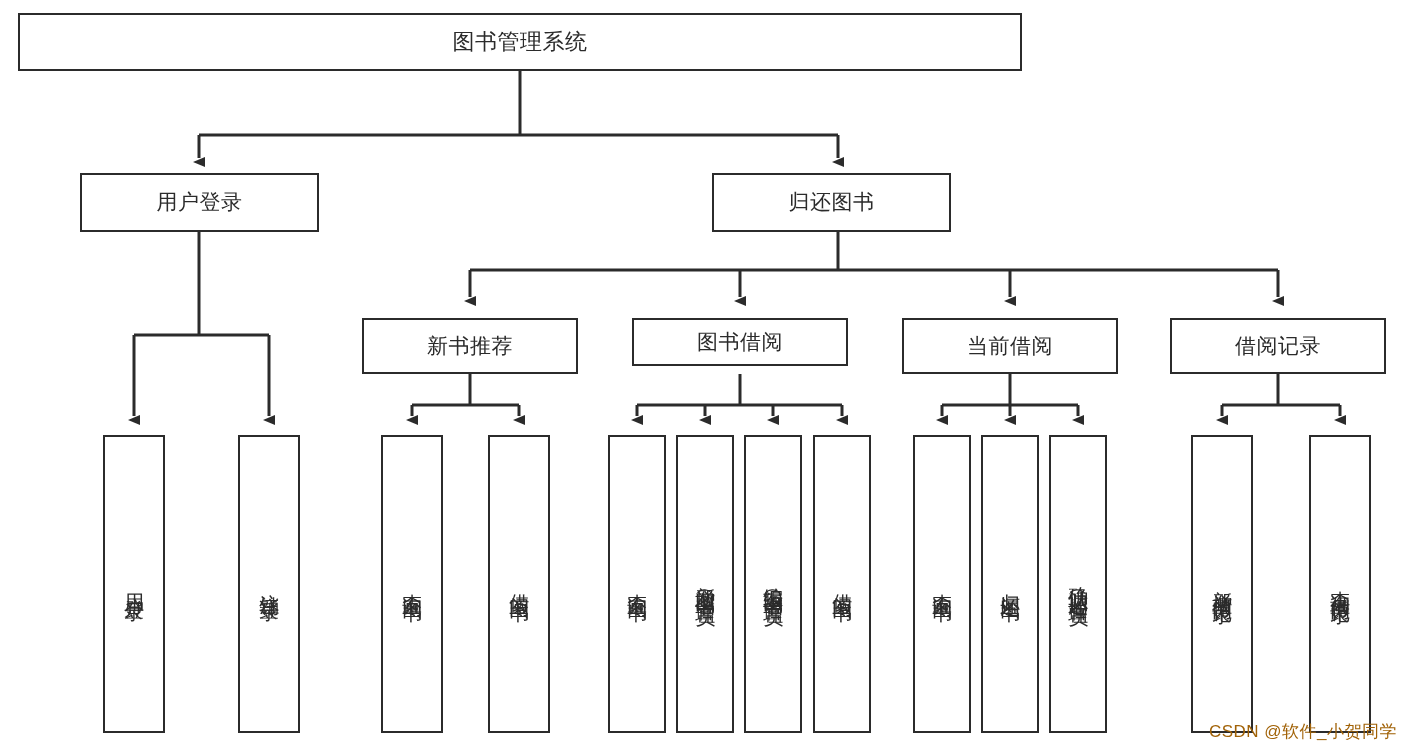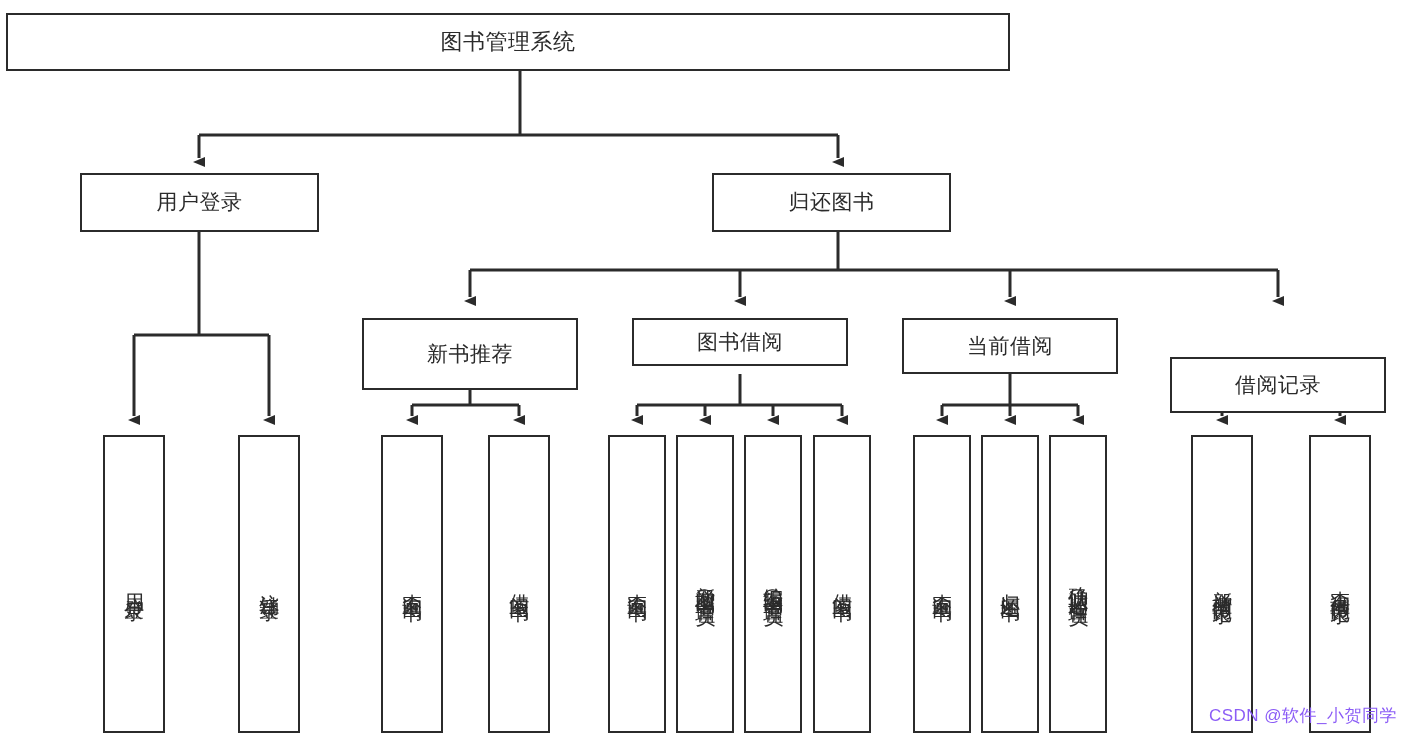--- a/index.html
+++ b/index.html
@@ -59,23 +59,23 @@
     text-orientation: upright;
     font-size: 20px;
     line-height: 1.08;
     letter-spacing: 3px;
     white-space: nowrap;
     max-height: 100%;
   }
   .watermark {
     position: absolute;
     right: 8px;
-    bottom: 20px;
+    bottom: 4px;
     font-size: 17px;
-    color: #8b5cf6;
+    color: #a16207;
     letter-spacing: 0.5px;
     white-space: nowrap;
     pointer-events: none;
   }
 </style>
 </head>
 <body>
 
 <div id="canvas">
 
@@ -123,45 +123,45 @@
       <path d="M1078,405 L1078,416" marker-end="url(#arrow)"></path>
 
       <path d="M1278,374 L1278,405"></path>
       <path d="M1222,405 L1340,405"></path>
       <path d="M1222,405 L1222,416" marker-end="url(#arrow)"></path>
       <path d="M1340,405 L1340,416" marker-end="url(#arrow)"></path>
 
     </g>
   </svg>
 
-  <div class="node horiz root" style="left:6px; top:13px; width:1004px; height:58px;">
+  <div class="node horiz root" style="left:18px; top:13px; width:1004px; height:58px;">
     <span class="label">图书管理系统</span>
   </div>
 
   <div class="node horiz" style="left:80px; top:173px; width:239px; height:59px;">
     <span class="label">用户登录</span>
   </div>
 
   <div class="node horiz" style="left:712px; top:173px; width:239px; height:59px;">
     <span class="label">归还图书</span>
   </div>
 
-  <div class="node horiz" style="left:362px; top:318px; width:216px; height:72px;">
+  <div class="node horiz" style="left:362px; top:318px; width:216px; height:56px;">
     <span class="label">新书推荐</span>
   </div>
 
   <div class="node horiz" style="left:632px; top:318px; width:216px; height:48px;">
     <span class="label">图书借阅</span>
   </div>
 
   <div class="node horiz" style="left:902px; top:318px; width:216px; height:56px;align-items:center;">
     <span class="label">当前借阅</span>
   </div>
 
-  <div class="node horiz" style="left:1170px; top:318px; width:216px; height:56px;margin-top:39px;">
+  <div class="node horiz" style="left:1170px; top:318px; width:216px; height:56px;">
     <span class="label">借阅记录</span>
   </div>
 
   <div class="node vert" style="left:103px; top:435px; width:62px; height:298px;">
     <span class="label">用户登录</span>
   </div>
 
   <div class="node vert" style="left:238px; top:435px; width:62px; height:298px;">
     <span class="label">注销登录</span>
   </div>

